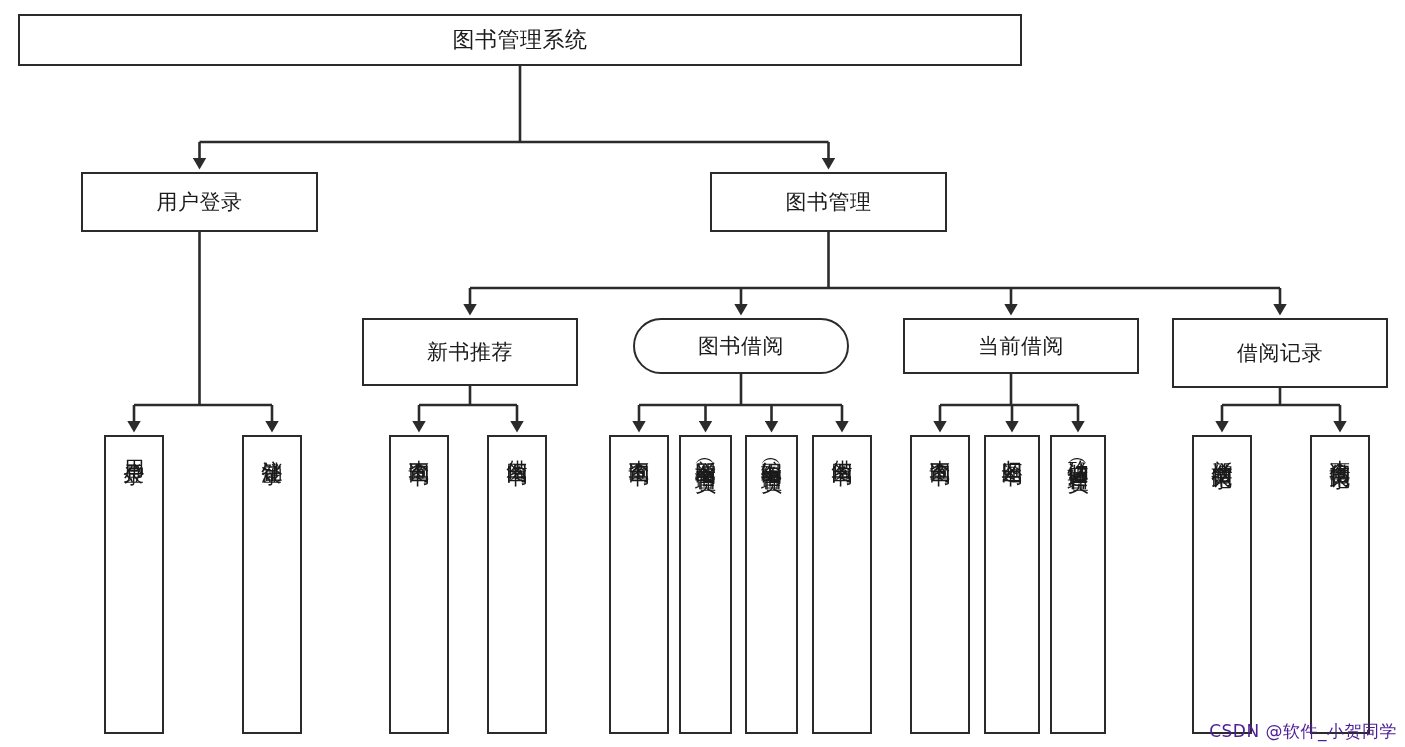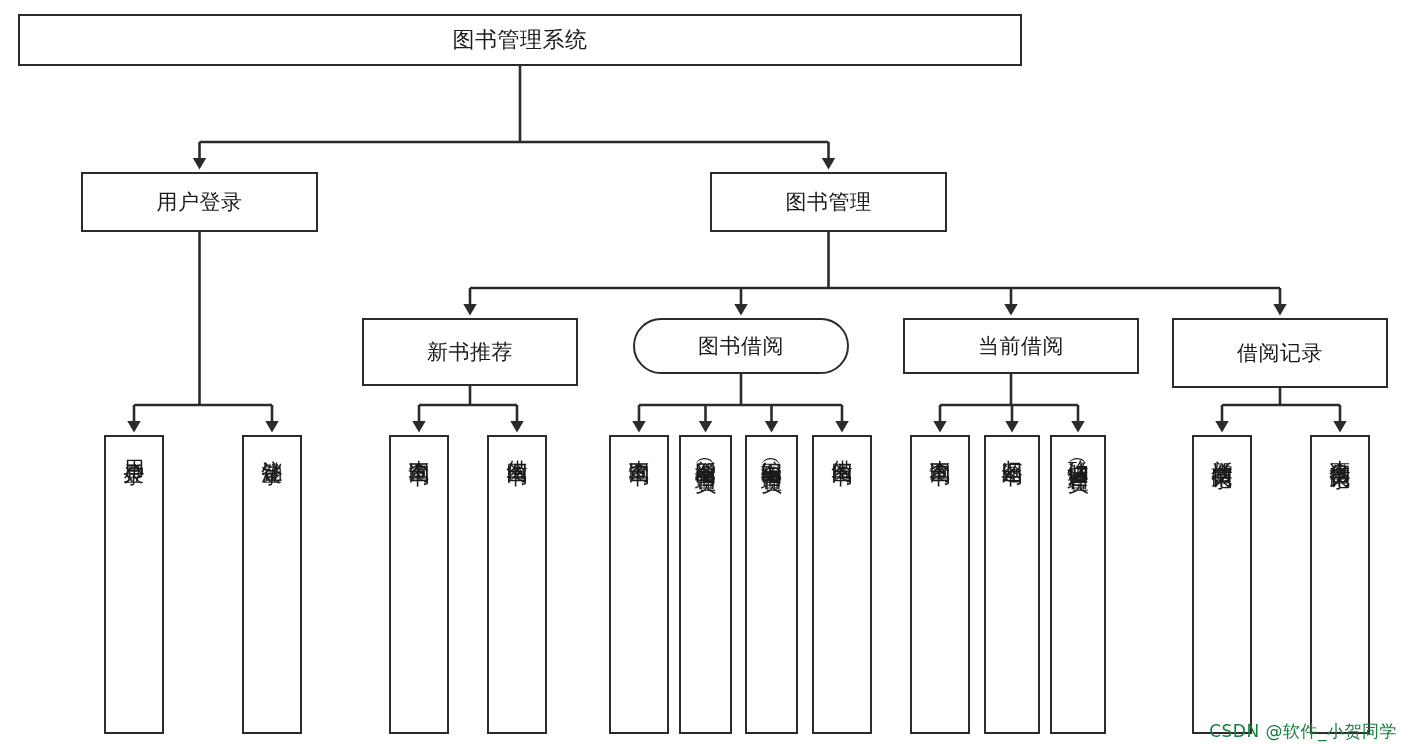--- a/index.html
+++ b/index.html
@@ -60,21 +60,21 @@
     font-size: 21px;
     line-height: 1.05;
     letter-spacing: 2px;
     white-space: nowrap;
   }
   .watermark {
     position: absolute;
     right: 8px;
     bottom: 4px;
     font-size: 17px;
-    color: #15803d;
+    color: #4c1d95;
     letter-spacing: 0.5px;
     white-space: nowrap;
     font-family: "DejaVu Sans", "Liberation Sans", sans-serif;
   }
 </style>
 </head>
 <body>
 
 <div id="canvas">
   <svg id="wires" viewBox="0 0 1405 747">

